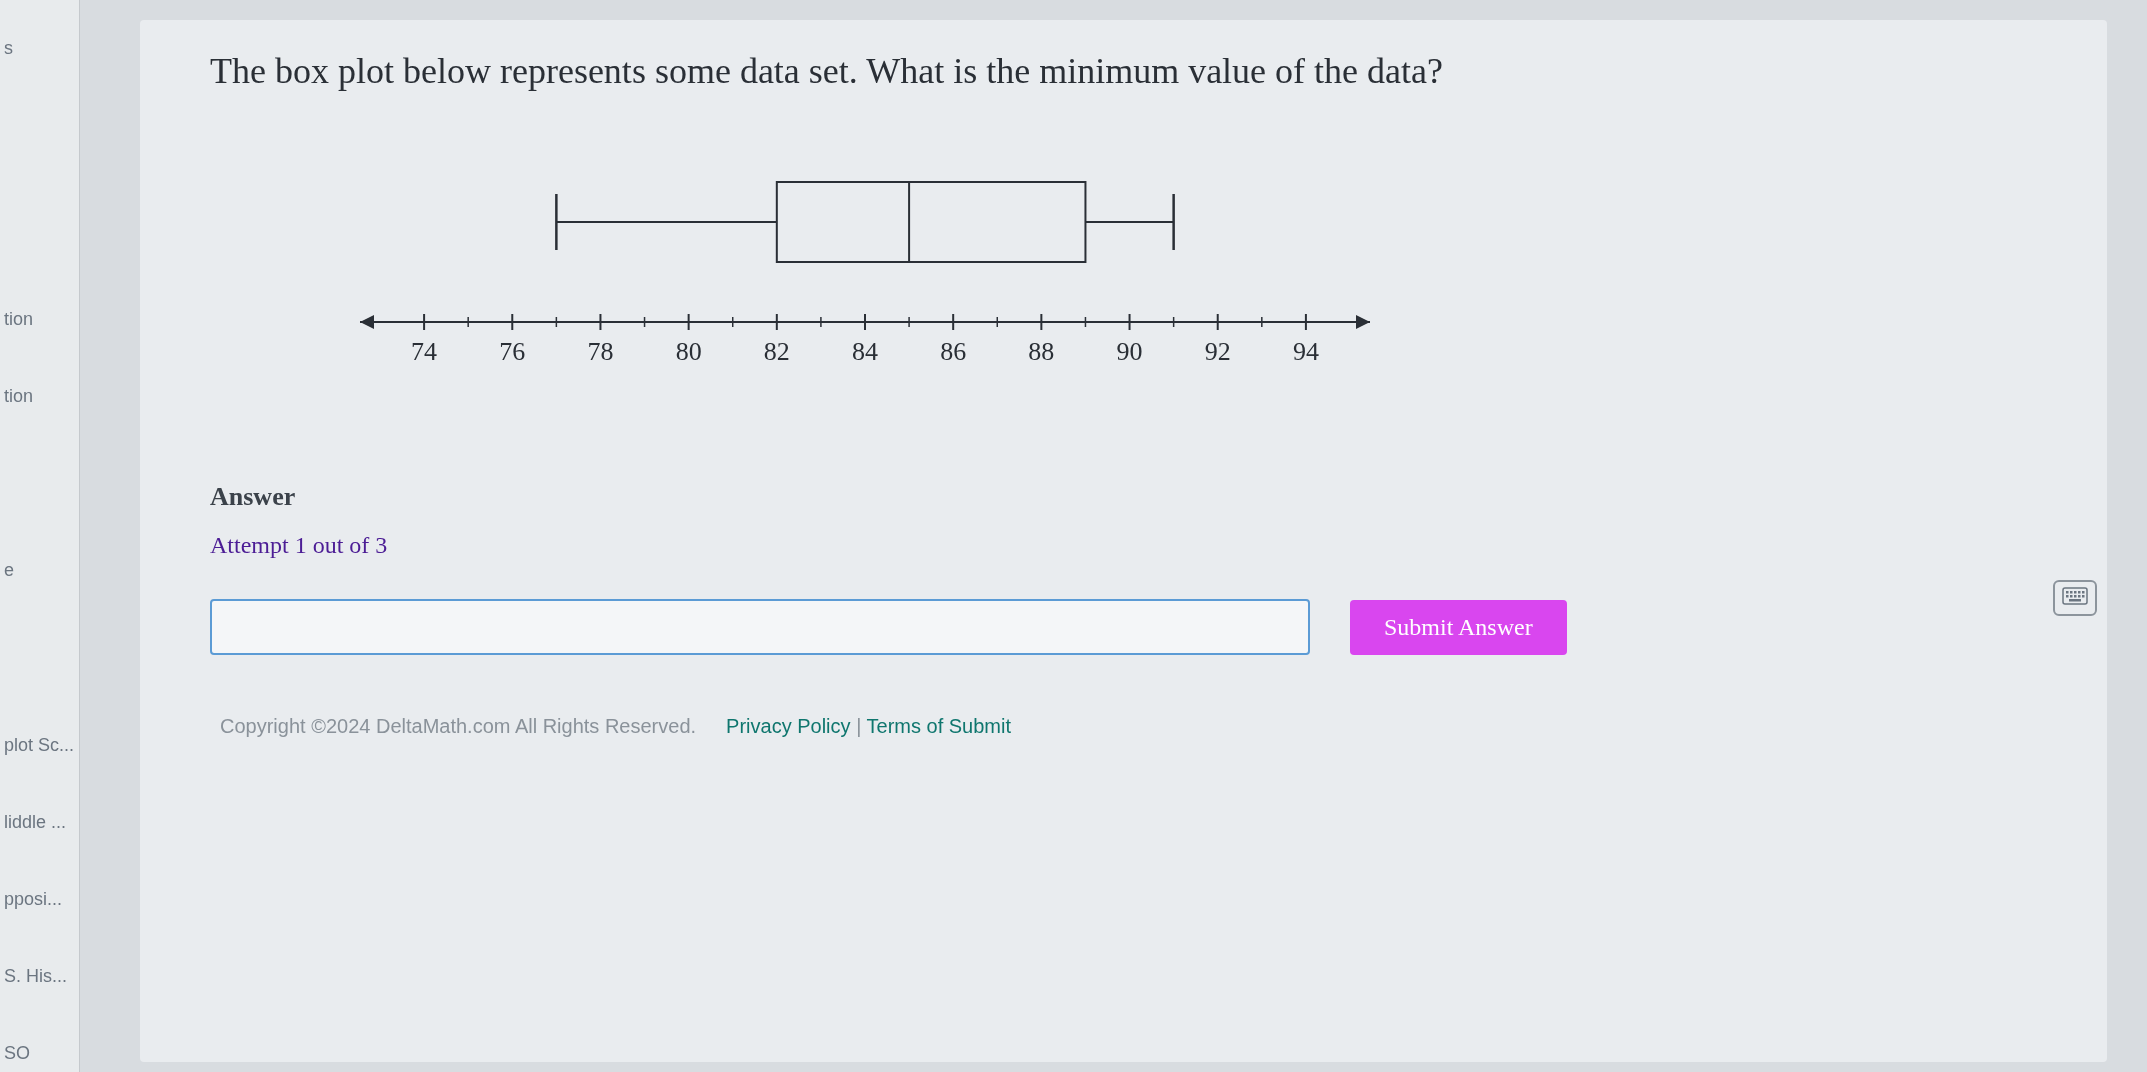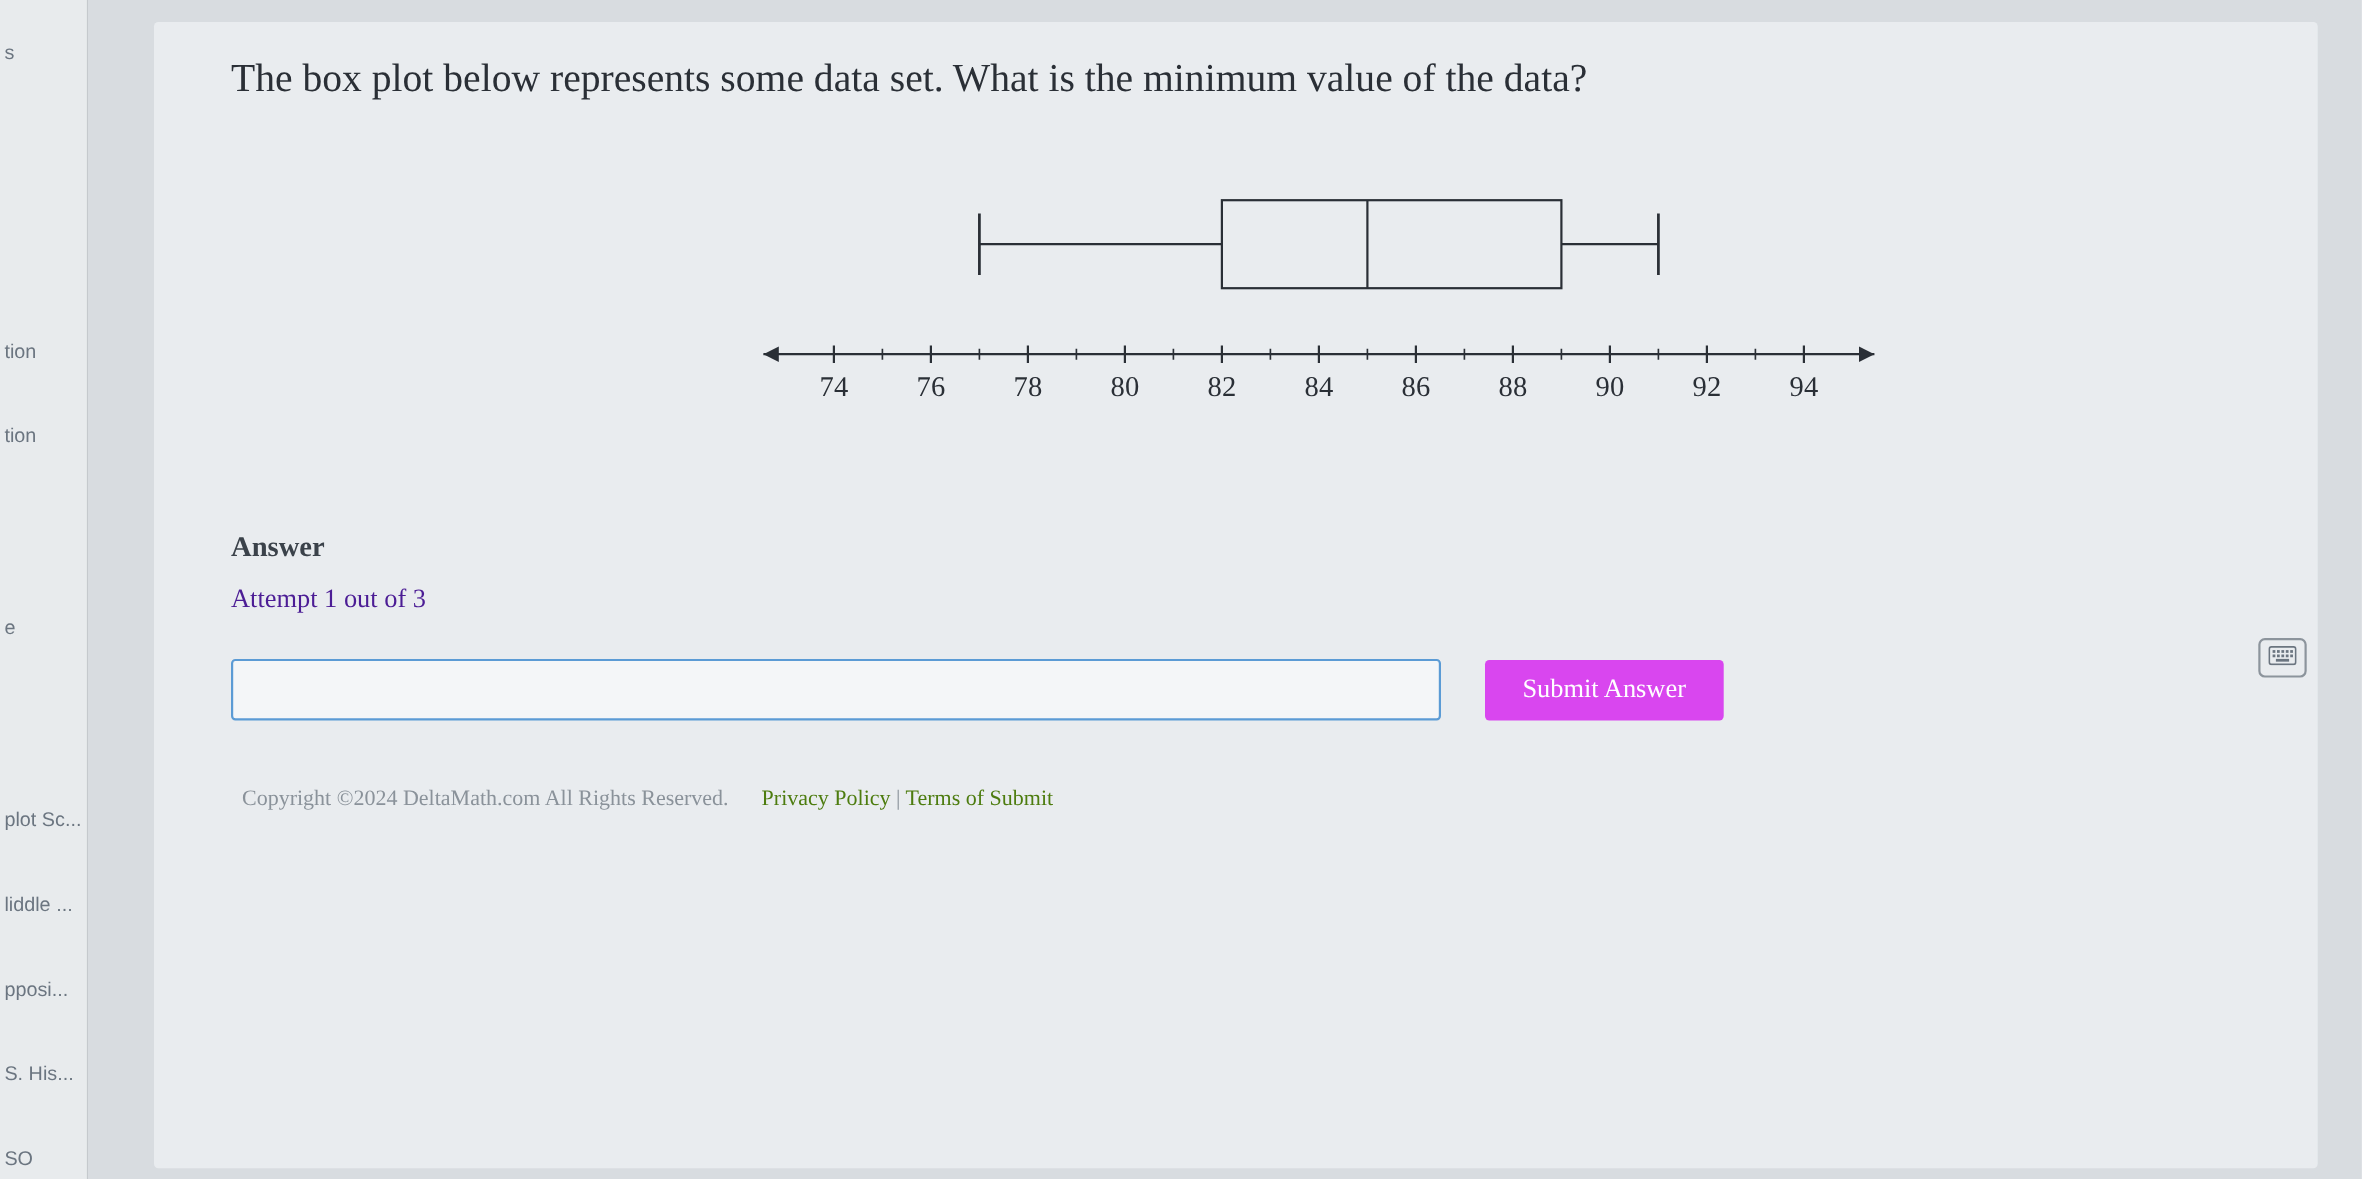--- a/index.html
+++ b/index.html
@@ -45,21 +45,21 @@
     }
     .question {
       font-size: 36px;
       color: #2a2f36;
       font-family: Georgia, serif;
       margin-bottom: 60px;
       margin-left: 20px;
     }
     .chart-zone {
       display: flex;
-      justify-content: center;
+      justify-content: flex-start;
       margin-left: 150px;
       margin-bottom: 90px;
     }
     .answer-row {
       display: flex;
       align-items: baseline;
       gap: 20px;
       margin-left: 20px;
       margin-bottom: 40px;
       flex-direction: column;
@@ -111,28 +111,28 @@
       border-radius: 6px;
       background: #e9ecef;
       display: flex;
       align-items: center;
       justify-content: center;
       cursor: pointer;
     }
     .keypad-btn svg { width: 26px; height: 18px; }
     .footer {
       margin-top: 60px;
-      font-family: Liberation Serif, serif;
+      font-family: Liberation Sans, sans-serif;
       font-size: 20px;
       color: #8a929a;
       display: flex;
       gap: 30px;
       padding-left: 30px;
     }
-    .footer a { color: #4d7c0f; text-decoration: none; }
+    .footer a { color: #0f766e; text-decoration: none; }
   </style>
 </head>
 <body>
 
 <div class="sidebar">
   <div class="sidebar-item">s</div>
   <div style="height:160px"></div>
   <div class="sidebar-item">tion</div>
   <div class="sidebar-item">tion</div>
   <div style="height:60px"></div>

